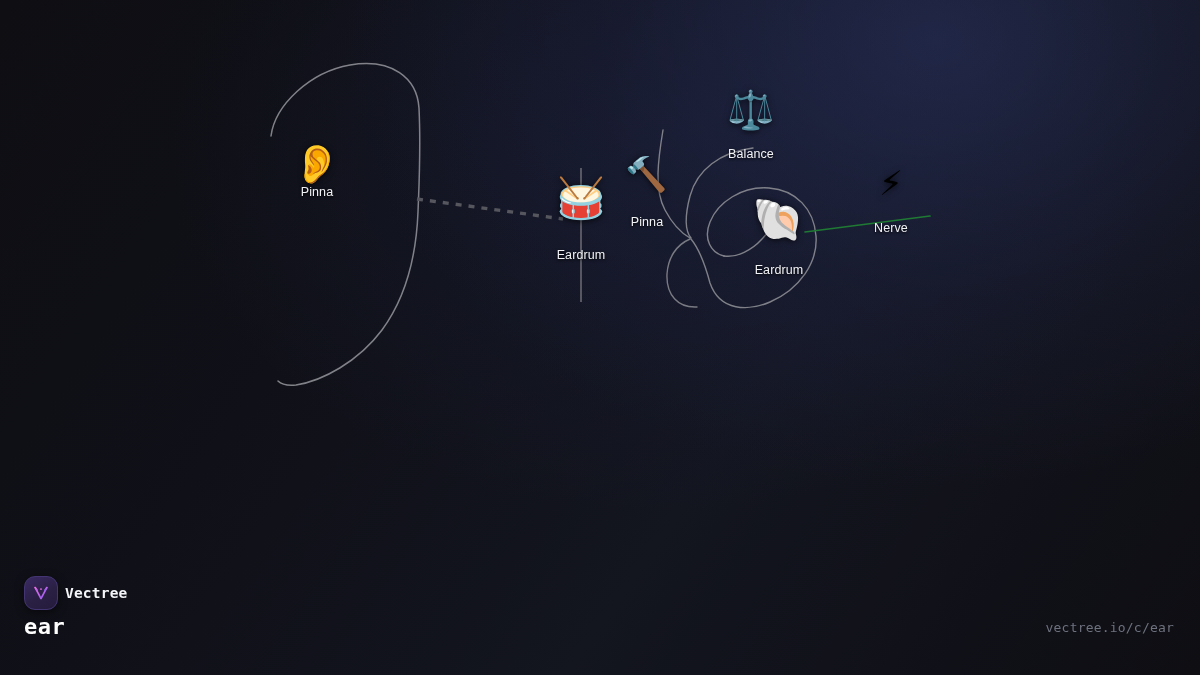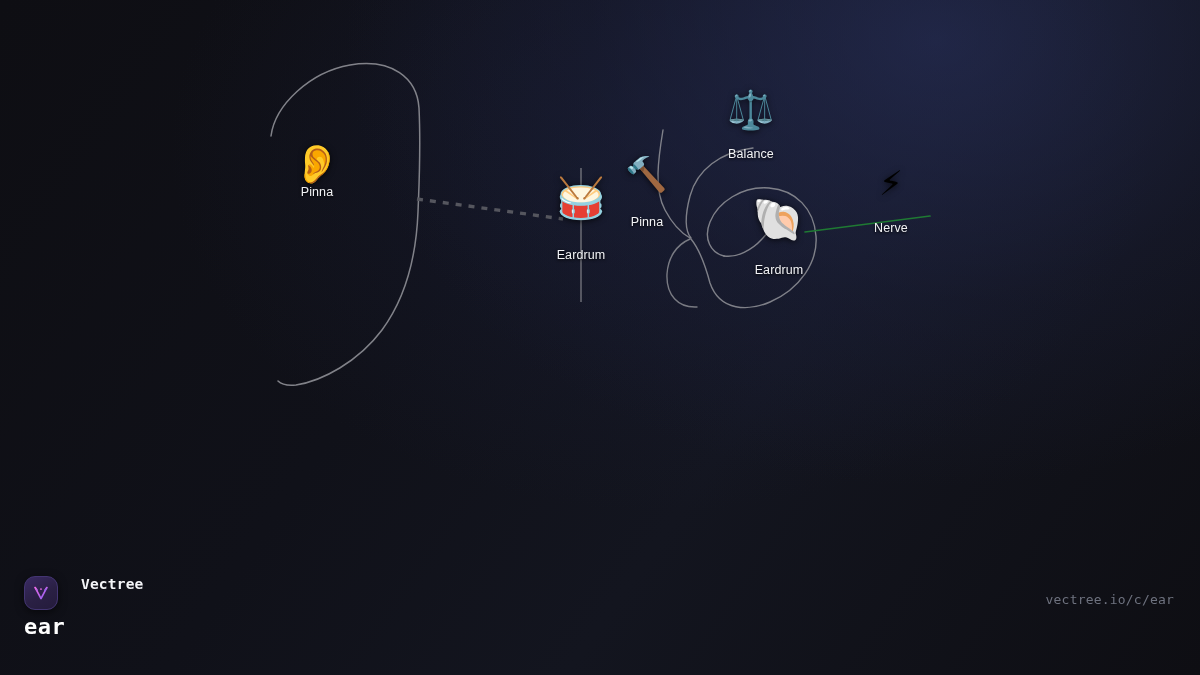--- a/index.html
+++ b/index.html
@@ -30,40 +30,40 @@
   }
   .node .lbl{
     font-size:12.5px; color:#f2f3f6; letter-spacing:.1px;
     text-shadow:0 1px 3px rgba(0,0,0,.95);
     white-space:nowrap;
   }
 
   
   #brand{
     position:absolute; left:24px; top:576px;
-    display:flex; align-items:flex-start; gap:23px;
+    display:flex; align-items:center; gap:7px;
   }
   #brand-mark{
     width:34px; height:34px; border-radius:11px;
     background:linear-gradient(150deg,#3a2a63 0%,#2a2044 55%,#241b3c 100%);
     border:1px solid #433572;
     display:flex; align-items:center; justify-content:center;
     box-shadow:0 2px 8px rgba(0,0,0,.55);
   }
   #brand-name{
     font-family:"DejaVu Sans Mono", monospace;
     font-size:14.5px; font-weight:bold; color:#f4f5f8; letter-spacing:.2px;
   }
   #page-title{
     position:absolute; left:24px; top:614px;
     font-family:"DejaVu Sans Mono", monospace;
     font-size:22px; font-weight:bold; color:#ffffff; letter-spacing:.5px;
   }
   #page-url{
-    position:absolute; right:26px; top:592px;
+    position:absolute; right:26px; top:620px;
     font-family:"DejaVu Sans Mono", monospace;
     font-size:13px; color:#6e727f; letter-spacing:.2px;
   }
 </style>
 </head>
 <body>
 
 <div id="stage">
 
   <svg id="canvas" viewBox="0 0 1200 675" xmlns="http://www.w3.org/2000/svg">

